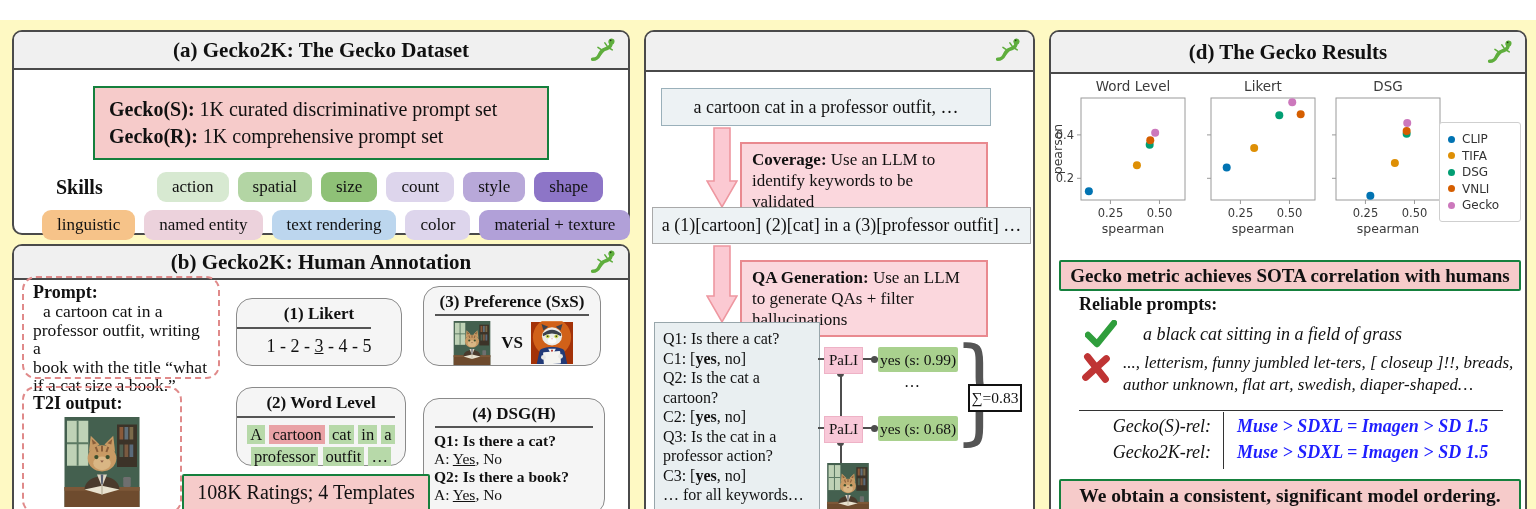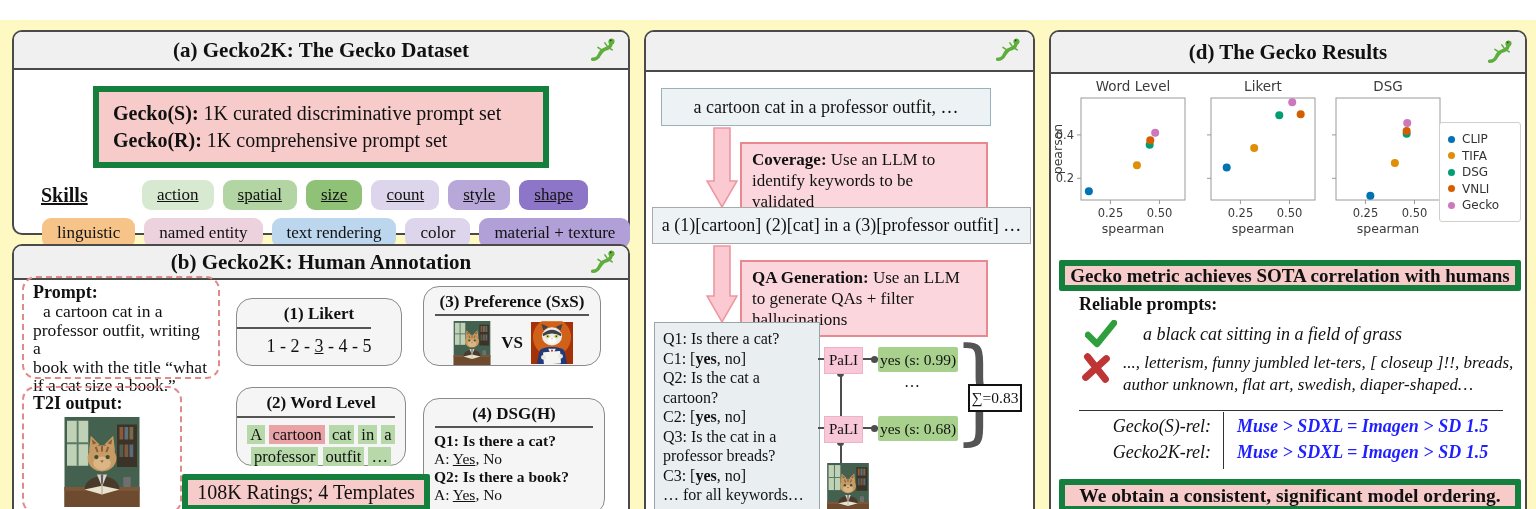--- a/index.html
+++ b/index.html
@@ -3,31 +3,31 @@
 <meta charset="utf-8">
 <style>
   html,body{margin:0;padding:0;background:#fff;}
   .stage{position:relative;width:1536px;height:509px;background:#fef9c3;
          font-family:"Liberation Serif",serif;color:#111;overflow:hidden;margin-top:20px;}
   .panel{position:absolute;border:2px solid #4a4a4a;border-radius:10px;background:#fff;box-sizing:border-box;}
   .phead{position:relative;background:#f0f0f0;border-bottom:2px solid #4a4a4a;border-radius:8px 8px 0 0;
          display:flex;align-items:center;justify-content:center;font-weight:bold;font-size:21px;}
   .phead .gecko{position:absolute;right:9px;top:4px;width:27px;height:27px;transform:rotate(8deg);}
   
-  .pinkbox{background:#f6cbca;border:6px solid #15803d;box-sizing:border-box;}
+  .pinkbox{background:#f6cbca;border:2px solid #15803d;box-sizing:border-box;}
   .graybox{background:#f5f5f5;border:1.6px solid #8a8a8a;border-radius:16px;box-sizing:border-box;position:absolute;}
   .graybox .gtitle{font-weight:bold;font-size:17px;text-align:center;padding-top:5px;}
   .rule{border-top:2px solid #555;}
   .hl-g{background:#b7d9a9;padding:0 3px;}
   .hl-r{background:#e9a2a6;padding:0 3px;}
   u, .useg{text-decoration:underline;}
   
   #dataset-box{margin:16px auto 12px;width:456px;padding:8px 14px;font-size:20px;line-height:27px;}
   .skrow{display:flex;align-items:center;gap:9px;margin-top:8px;}
-  .skrow1{padding-left:27px;text-decoration:underline;}
+  .skrow1{padding-left:42px;}
   .skrow2{padding-left:28px;}
   .skills-label{font-weight:bold;font-size:20px;width:92px;}
   .chip{border-radius:9px;padding:5px 15px;font-size:17px;white-space:nowrap;}
   
   .dashbox{position:absolute;border:2px dashed #e08a8a;border-radius:14px;box-sizing:border-box;padding:5px 9px;}
   #prompt-box{left:8px;top:30px;width:198px;height:103px;}
   #prompt-box .plabel{font-weight:bold;font-size:18px;line-height:19px;}
   #prompt-box .pline{font-size:17.5px;line-height:18.5px;}
   #prompt-box .pline:first-of-type{text-indent:10px;}
   #t2i-box{left:8px;top:140px;width:160px;height:128px;}
@@ -283,21 +283,21 @@
     <svg class="blockarrow" style="left:60px;top:213px;" width="32" height="79">
       <path d="M8 1 H24 V51 H31 L16 77 L1 51 H8 Z" fill="#fbc9d2" stroke="#ee97a0" stroke-width="1.6"></path>
     </svg>
     <div class="callout" style="left:94px;top:228px;width:248px;"><span style="font-weight: bold;">QA Generation:</span><span> Use an LLM to generate QAs + filter hallucinations</span></div>
 
     <div id="qa-box">
         <div class="rl-line"><span>Q1: Is there a cat?</span></div>
         <div class="rl-line"><span>C1: [</span><span style="font-weight: bold;">yes</span><span>, no]</span></div>
         <div class="rl-line"><span>Q2: Is the cat a cartoon?</span></div>
         <div class="rl-line"><span>C2: [</span><span style="font-weight: bold;">yes</span><span>, no]</span></div>
-        <div class="rl-line"><span>Q3: Is the cat in a professor breads?</span></div>
+        <div class="rl-line"><span>Q3: Is the cat in a professor action?</span></div>
         <div class="rl-line"><span>C3: [</span><span style="font-weight: bold;">yes</span><span>, no]</span></div>
         <div class="rl-line"><span>… for all keywords…</span></div>
       </div>
 
     <div class="cline" style="left:172px;top:326px;width:8px;height:2px;"></div>
     <div class="cline" style="left:172px;top:395px;width:8px;height:2px;"></div>
     <div class="cline" style="left:194px;top:340px;width:2px;height:92px;"></div>
     <div class="cdot" style="left:191px;top:338px;"></div>
     <div class="cdot" style="left:191px;top:407px;"></div>
     <div class="cline" style="left:214px;top:326px;width:18px;height:2px;"></div>

